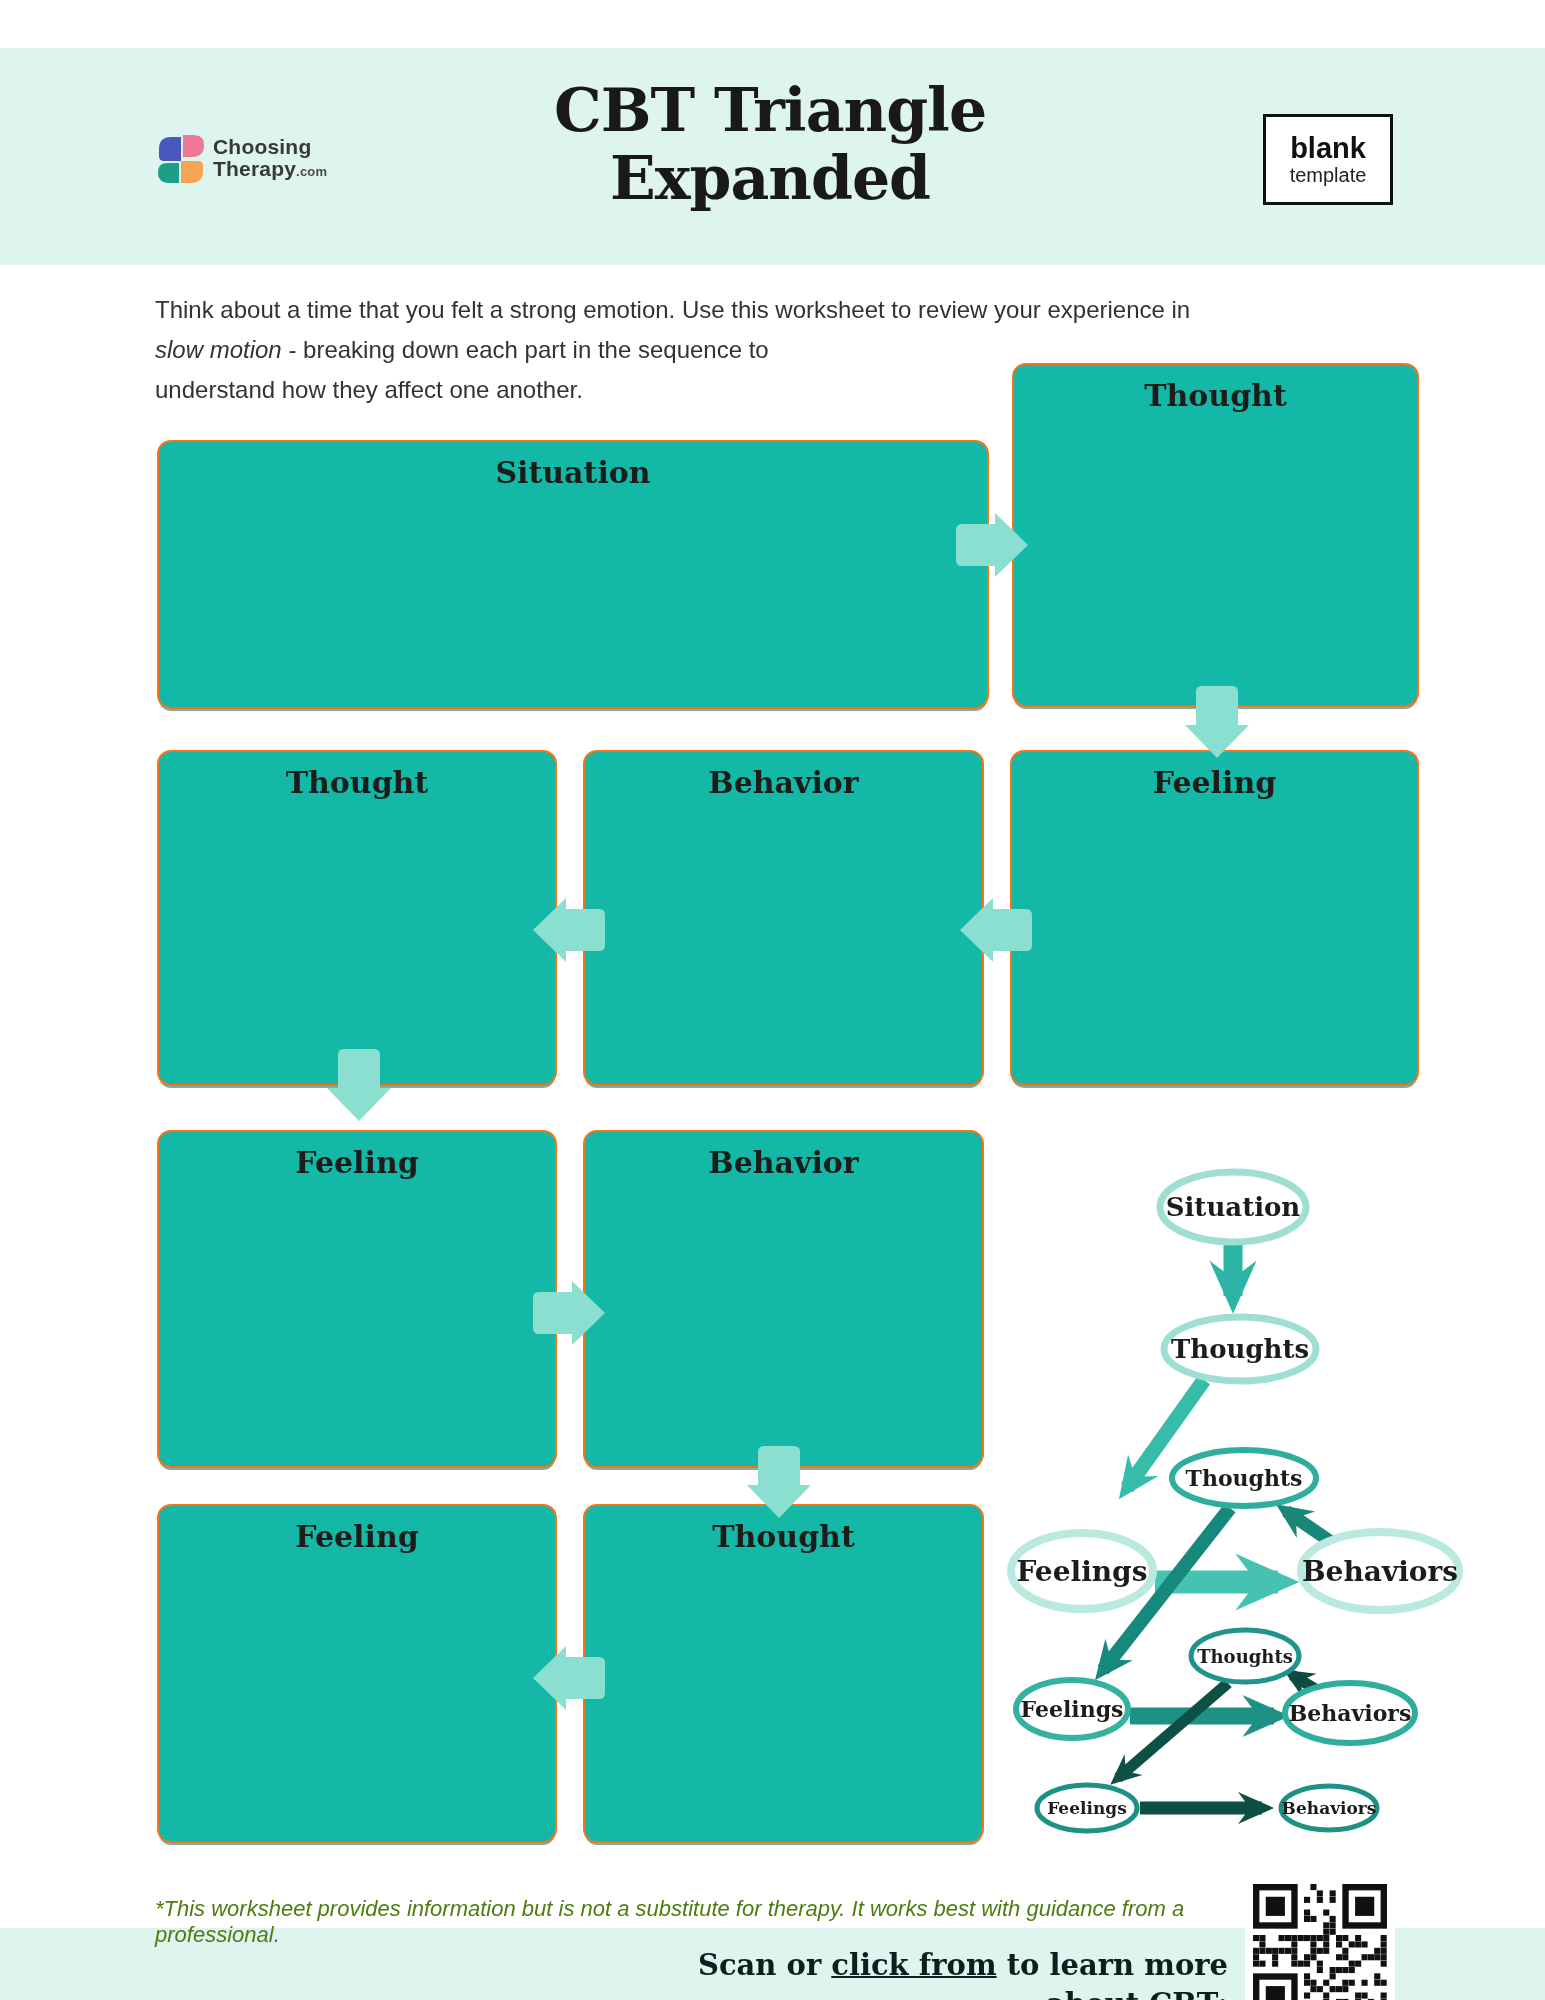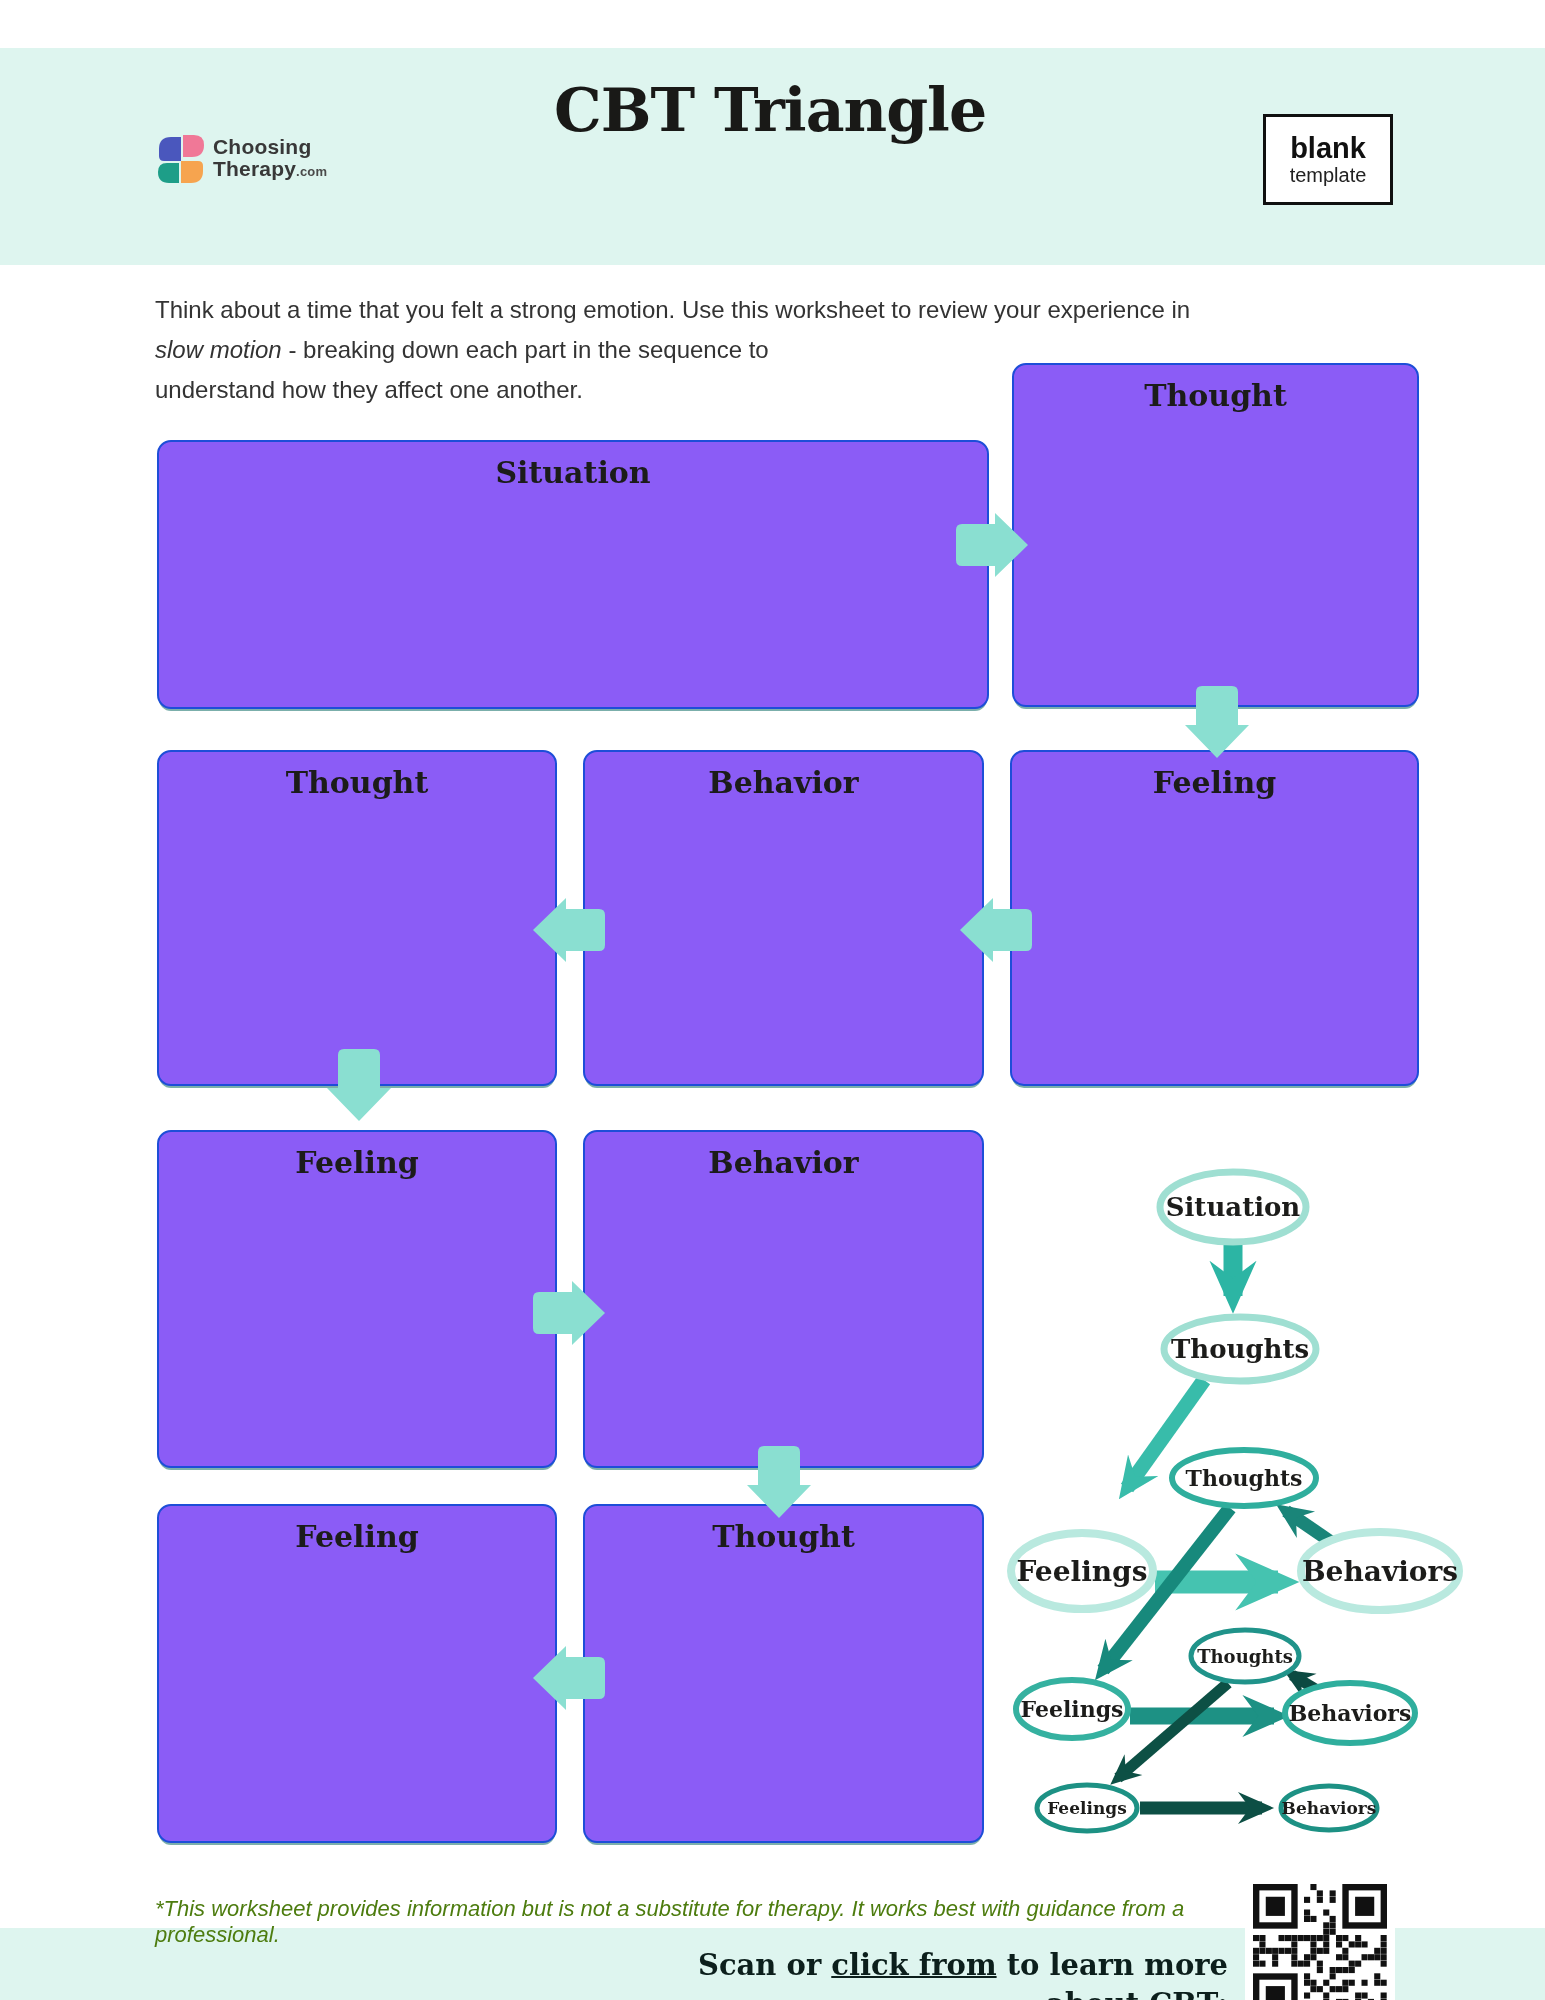--- a/index.html
+++ b/index.html
@@ -19,21 +19,21 @@
   .badge{position:absolute;left:1263px;top:66px;width:124px;height:85px;background:#ffffff;
          border:3px solid #101010;display:flex;flex-direction:column;align-items:center;justify-content:center;}
   .badge .b1{font-family:Liberation Sans, sans-serif;font-weight:bold;font-size:29px;color:#111;line-height:30px;}
   .badge .b2{font-size:20px;color:#222;line-height:24px;}
 
   
   .intro{position:absolute;left:155px;top:242px;width:1070px;font-size:24px;line-height:40px;color:#333;}
   .intro em{font-style:italic;}
 
   
-  .wbox{position:absolute;background:#8b5cf6;border:2px solid #1d4ed8;border-radius:14px;
+  .wbox{position:absolute;background:#14b8a6;border:2px solid #f97316;border-radius:14px;
         box-shadow:0 4px 0 -2px rgba(15,110,102,.55);}
   .wbox .lbl{margin-top:13px;text-align:center;font-family:"DejaVu Serif",serif;font-weight:bold;
              font-size:30px;color:#1c1c1a;}
 
   
   .barrow{position:absolute;overflow:visible;z-index:5;}
   .rot90{transform:rotate(90deg);}
   .rot180{transform:rotate(180deg);}
 
   
@@ -70,20 +70,21 @@
       <path d="M24 29 L41 29 Q46 29 46 34 L46 39 Q46 51 34 51 L24 51 Z" fill="#f6a44f"></path>
     </svg>
     <div class="brand">
       <div><span>Choosing</span></div>
       <div><span>Therapy</span><span class="suffix">.com</span></div>
     </div>
   </div>
 
   <div class="doc-title">
     <div>CBT Triangle</div>
+    <div>Expanded</div>
   </div>
 
   <div class="badge">
     <div class="b1">blank</div>
     <div class="b2">template</div>
   </div>
 
   <div class="intro">
     <span>Think about a time that you felt a strong emotion. Use this worksheet to review your experience in</span><br>
     <em>slow motion</em><span> - breaking down each part in the sequence to</span><br>

